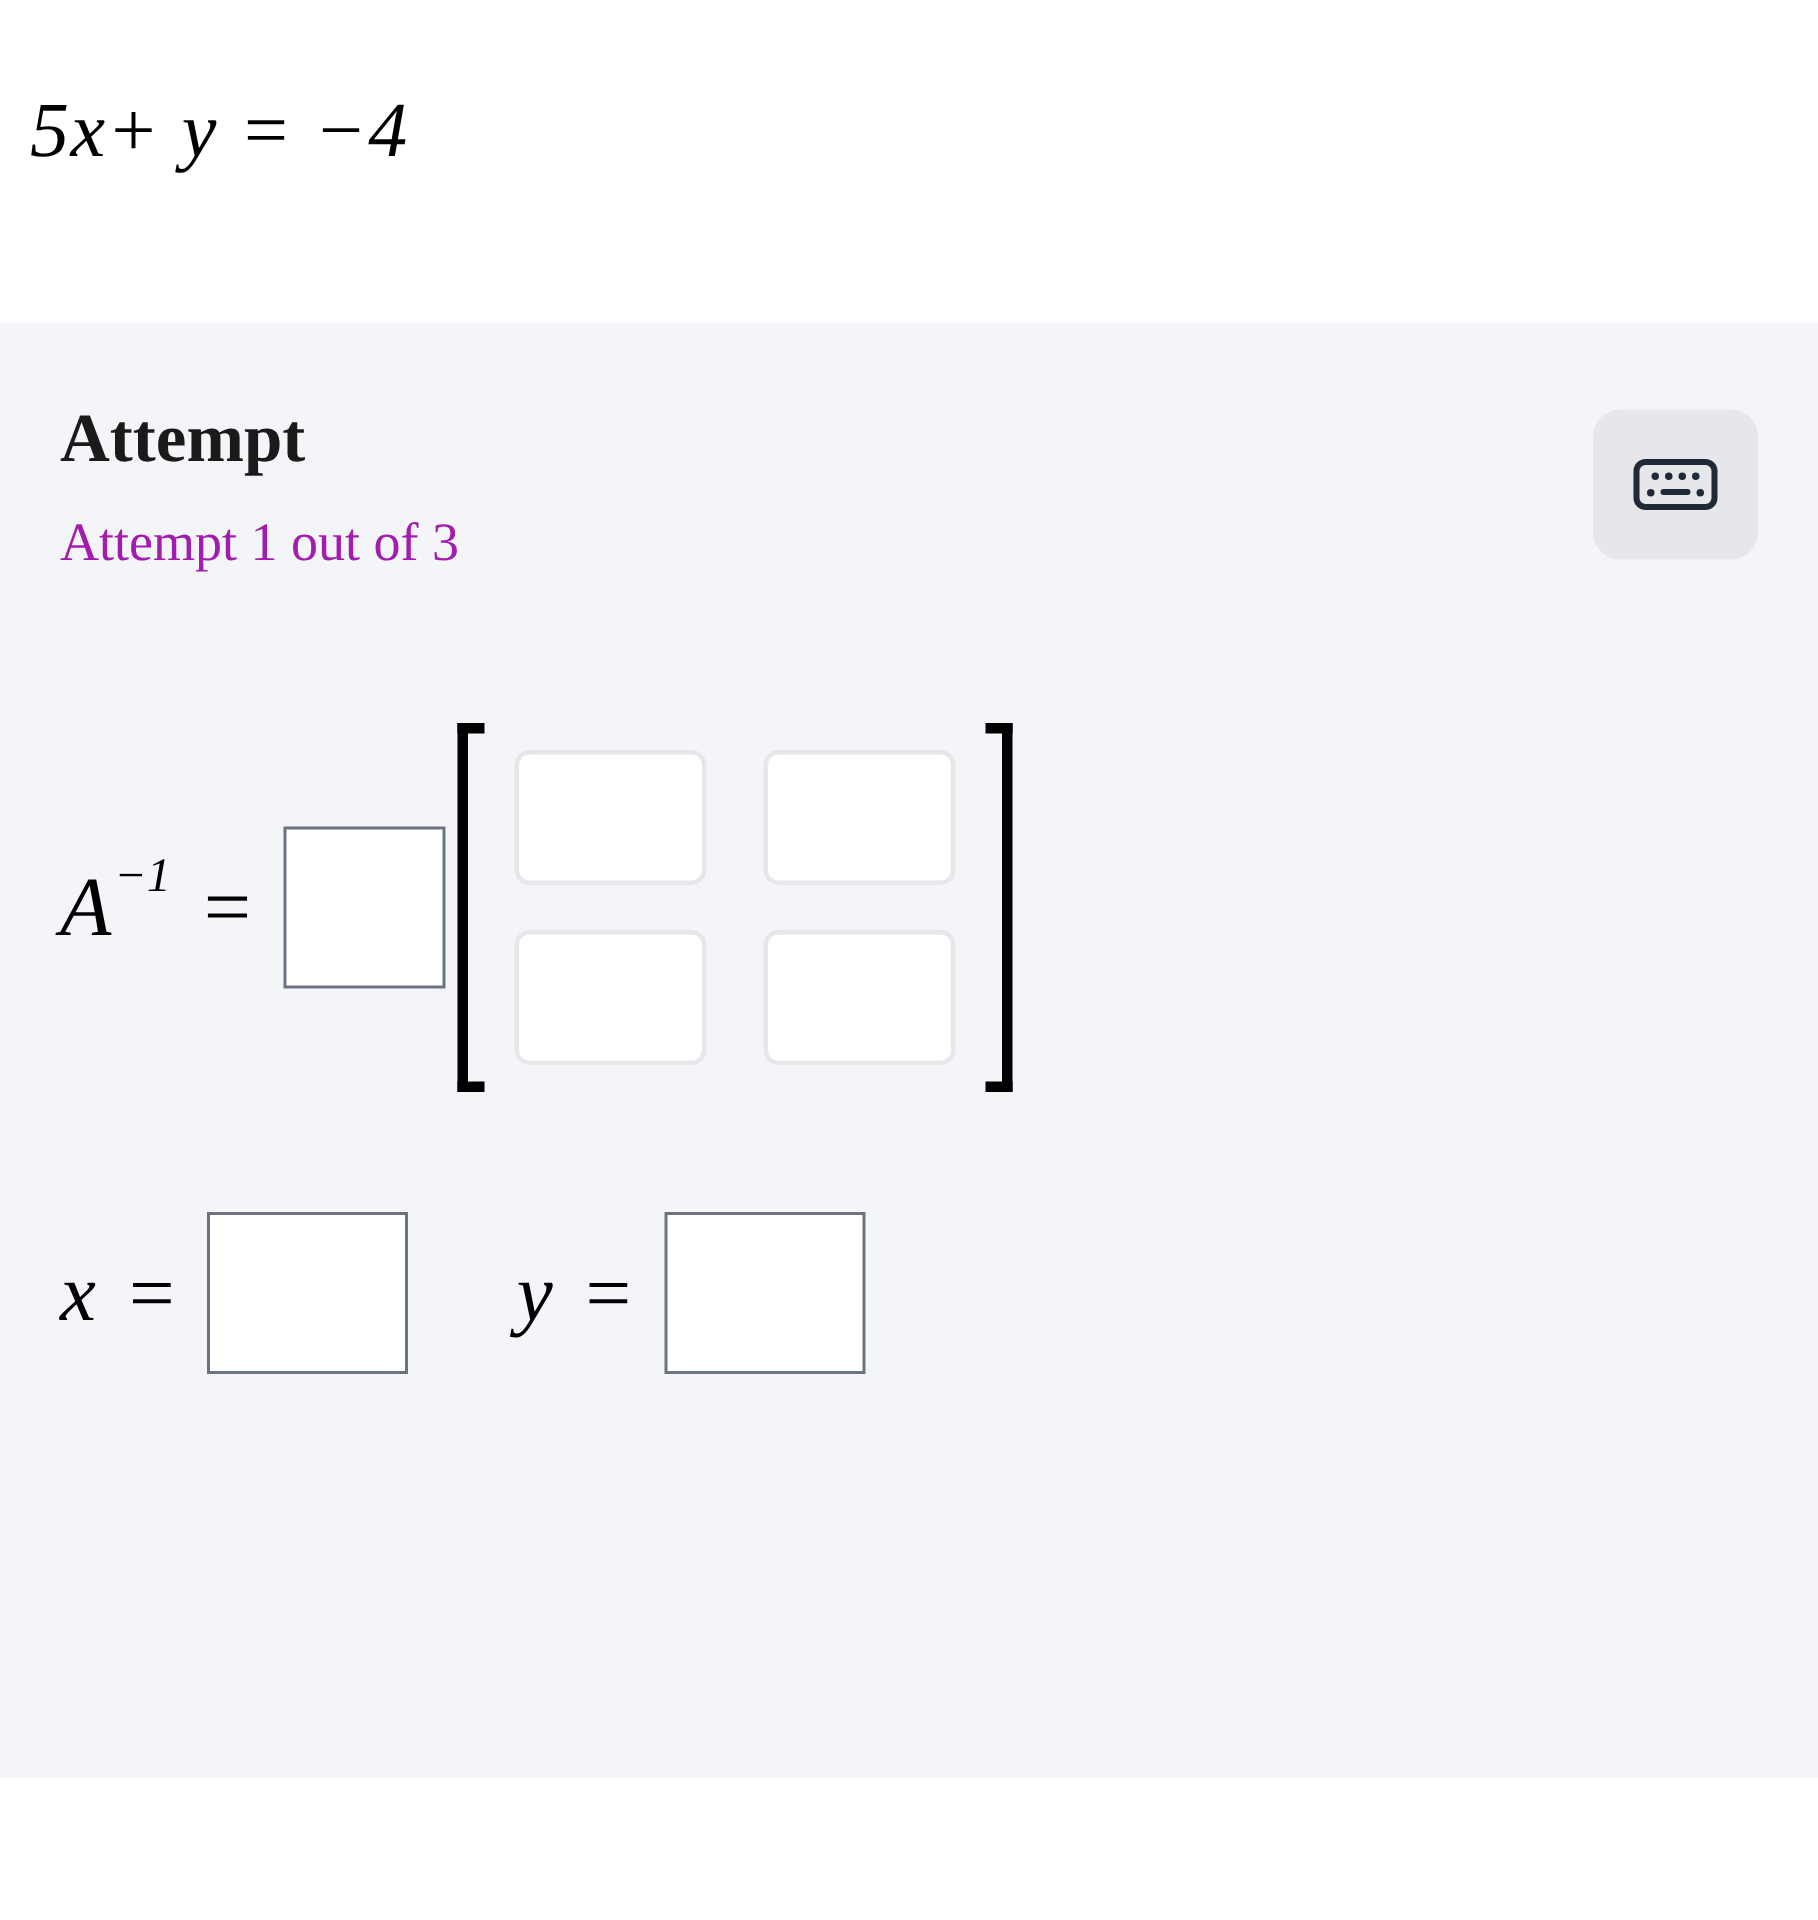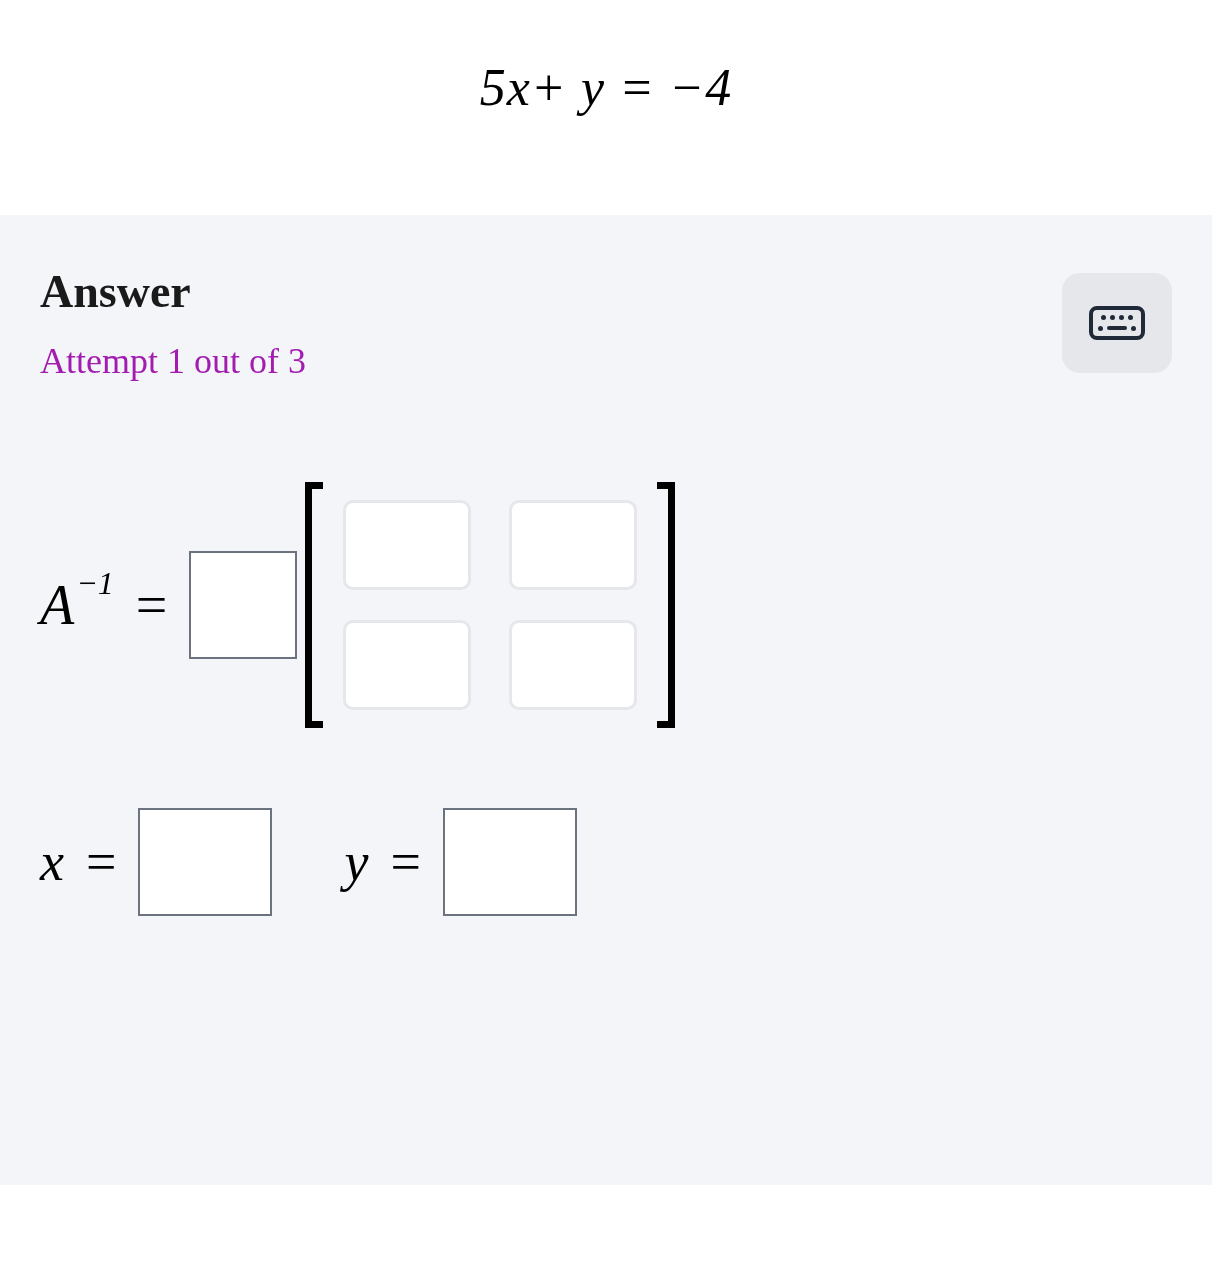--- a/index.html
+++ b/index.html
@@ -9,21 +9,21 @@
     }
     body {
       font-family: Georgia, 'Times New Roman', serif;
       width: 1212px;
       height: 1280px;
       background: #ffffff;
     }
     .equations-section {
       background: #ffffff;
       padding: 40px 20px 80px;
-      text-align: center;
+      text-align: left;
     }
     .equation-row {
       font-size: 52px;
       font-style: italic;
       font-family: 'Times New Roman', serif;
       margin: 18px 0;
       letter-spacing: 1px;
     }
     .answer-section {
       background: #f3f5f9;
@@ -183,21 +183,21 @@
     }
   </style>
 </head>
 <body>
 
 <div class="equations-section">
   <div class="equation-row">5x+   y = −4</div>
 </div>
 
 <div class="answer-section">
-  <div class="answer-title">Answer</div>
+  <div class="answer-title">Attempt</div>
   <div class="attempt-text">Attempt 1 out of 3</div>
 
   <div class="keyboard-button">
     <div class="keyboard-icon-outer">
       <div class="keyboard-dots-row">
         <div class="keyboard-dot"></div>
         <div class="keyboard-dot"></div>
         <div class="keyboard-dot"></div>
         <div class="keyboard-dot"></div>
       </div>

